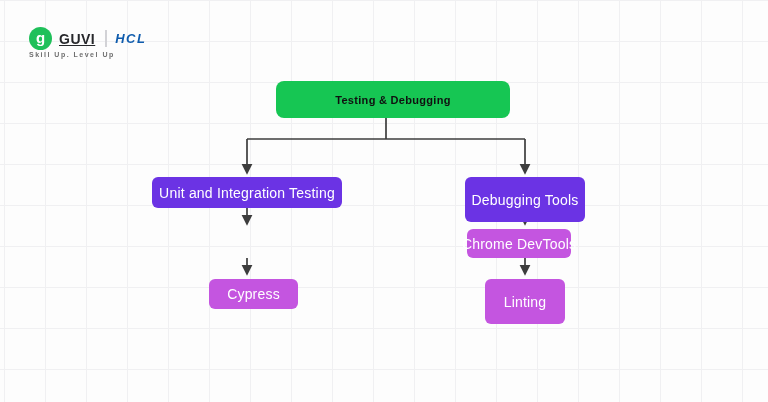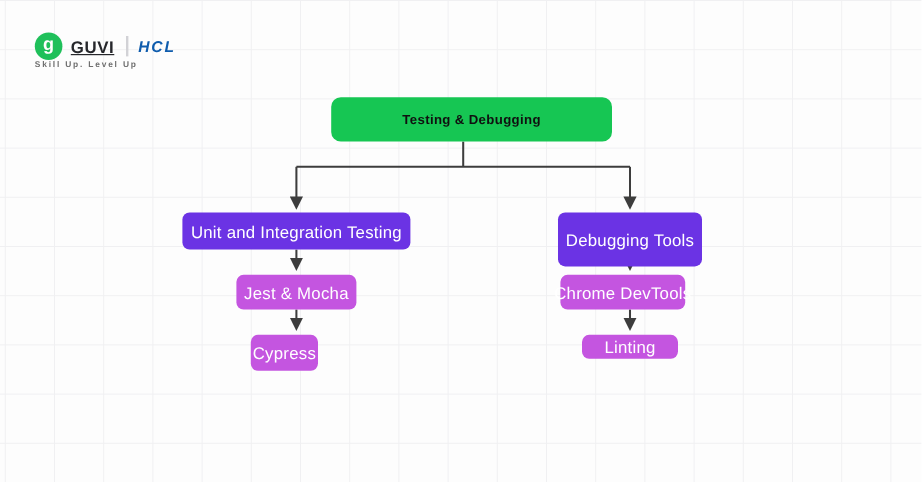--- a/index.html
+++ b/index.html
@@ -38,22 +38,22 @@
   .node-root{
     left:276px;top:81px;width:234px;height:37px;background:#16c653;
     color:#101010;font-weight:700;font-size:11px;border-radius:8px;letter-spacing:.3px;
   }
   .node-branch{background:#6b33e4;}
   .node-leaf{background:#c455e0;}
   .branch-unit{left:152px;top:177px;width:190px;height:31px;}
   .branch-debug{left:465px;top:177px;width:120px;height:45px;}
   .leaf-jest{left:197px;top:229px;width:100px;height:29px;}
   .leaf-chrome{left:467px;top:229px;width:104px;height:29px;}
-  .leaf-cypress{left:209px;top:279px;width:56px;height:30px;}
-  .leaf-linting{left:485px;top:279px;width:80px;height:20px;}
+  .leaf-cypress{left:209px;top:279px;width:89px;height:30px;}
+  .leaf-linting{left:485px;top:279px;width:80px;height:45px;}
 
   .connectors{position:absolute;left:0;top:0;pointer-events:none;}
 </style>
 </head>
 <body>
 
 <div class="stage">
 
   <div class="logo-row">
     <div class="logo-circle">g</div>
@@ -79,19 +79,18 @@
       <path d="M247 258 V273" marker-end="url(#arrow)"></path>
       <path d="M525 258 V273" marker-end="url(#arrow)"></path>
     </g>
   </svg>
 
   <div class="node node-root">Testing &amp; Debugging</div>
 
   <div class="node node-branch branch-unit">Unit and Integration Testing</div>
   <div class="node node-branch branch-debug">Debugging Tools</div>
 
-  <div class="node node-leaf leaf-jest">Jest &amp; Mocha</div>
   <div class="node node-leaf leaf-cypress">Cypress</div>
 
   <div class="node node-leaf leaf-chrome">Chrome DevTools</div>
   <div class="node node-leaf leaf-linting">Linting</div>
 
 </div>
 
 </body></html>

